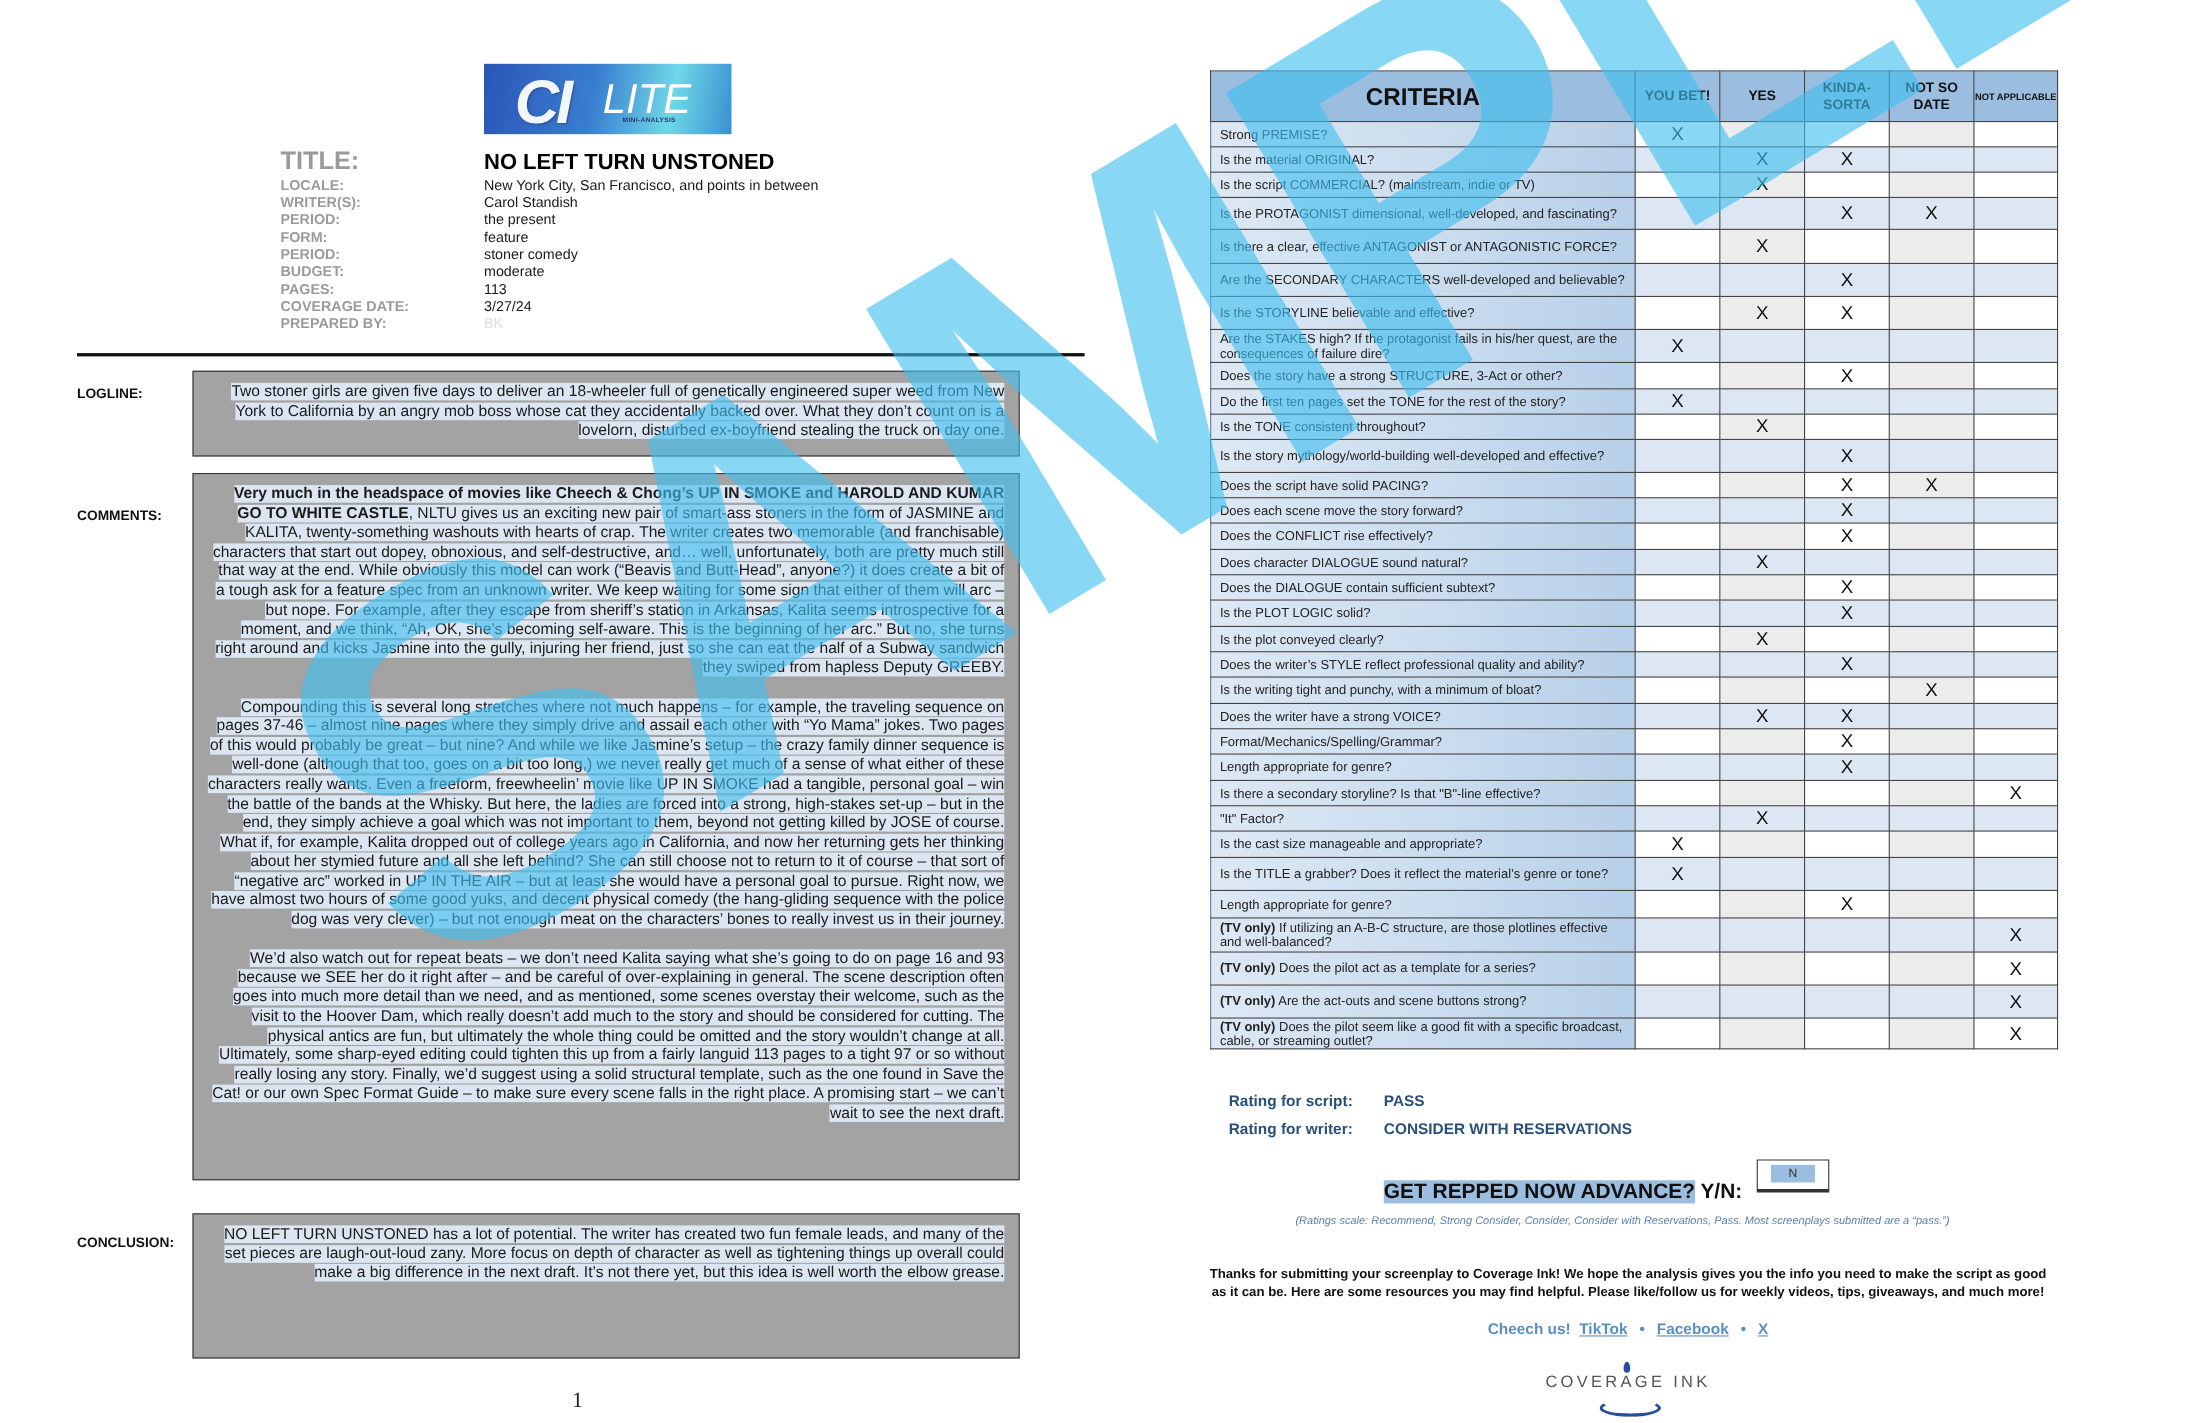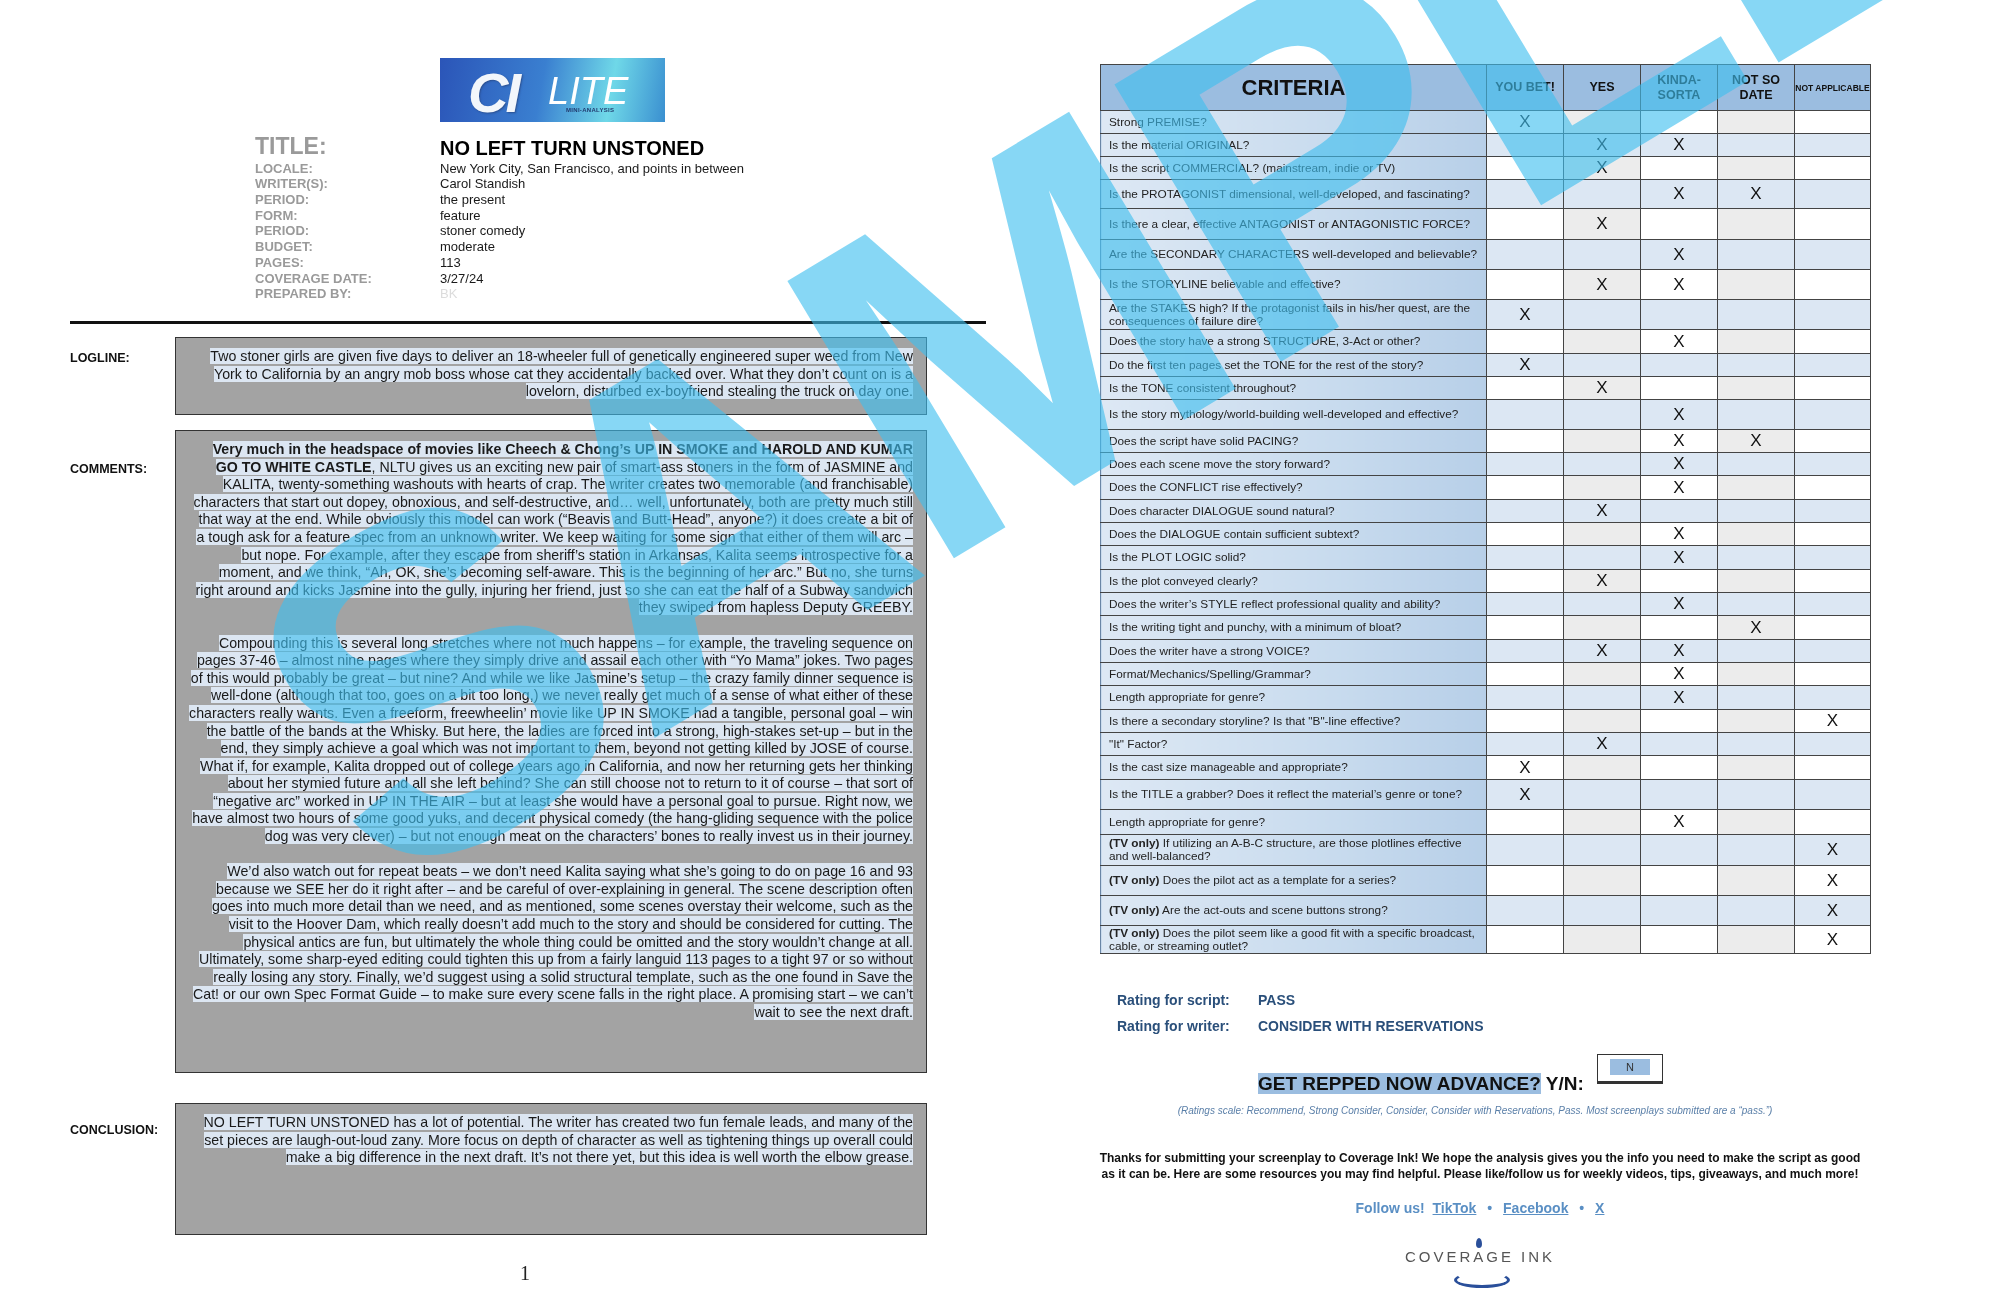--- a/index.html
+++ b/index.html
@@ -477,21 +477,21 @@
 </div>
 
 <div class="abs scale-note">(Ratings scale: Recommend, Strong Consider, Consider, Consider with Reservations, Pass. Most screenplays submitted are a “pass.”)</div>
 
 <div class="abs thanks">
   <div>Thanks for submitting your screenplay to Coverage Ink! We hope the analysis gives you the info you need to make the script as good</div>
   <div>as it can be. Here are some resources you may find helpful. Please like/follow us for weekly videos, tips, giveaways, and much more!</div>
 </div>
 
 <div class="abs follow">
-  <span>Follow us!</span>&nbsp;
+  <span>Cheech us!</span>&nbsp;
   <a>TikTok</a>
   <span class="dot">•</span>
   <a>Facebook</a>
   <span class="dot">•</span>
   <a>X</a>
 </div>
 
 <div class="abs ci-logo">
   <div class="ci-drop"></div>
   <div class="ci-name">COVERAGE INK</div>

